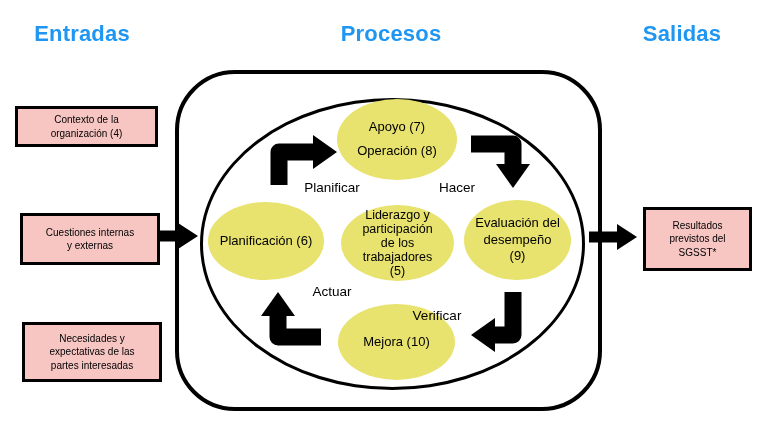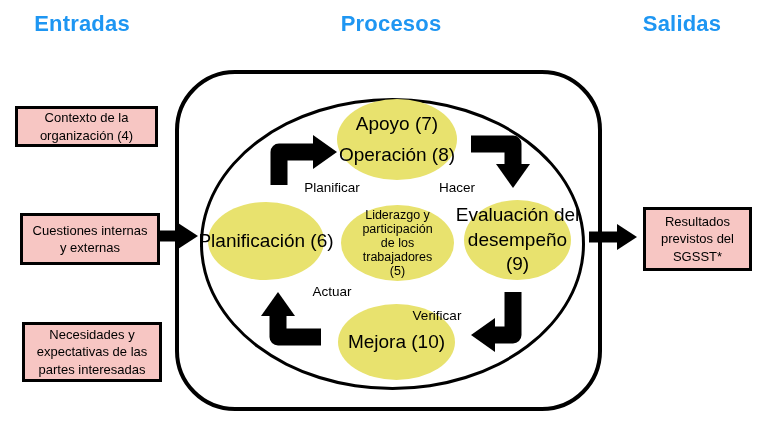--- a/index.html
+++ b/index.html
@@ -1,41 +1,41 @@
 <!DOCTYPE html>
 <html style="--header-blue: #1e96f2; --box-pink: #f7c6c3; --ellipse-yellow: #e8e26e; --line-black: #000000;"><head>
 <meta charset="utf-8">
 <style>
   html,body{margin:0;padding:0;background:#fff;}
   .stage{
     position:relative;width:768px;height:443px;background:#ffffff;
     font-family:"Liberation Sans",sans-serif;color:#000;overflow:hidden;
   }
   .hdr{
-    position:absolute;top:11px;width:120px;text-align:center;
+    position:absolute;top:21px;width:120px;text-align:center;
     font-size:22px;font-weight:700;color:var(--header-blue,#1e96f2);
     letter-spacing:0.2px;
   }
   .pbox{
     position:absolute;background:var(--box-pink,#f7c6c3);border:3px solid #000;
     box-sizing:border-box;display:flex;flex-direction:column;justify-content:center;
-    text-align:center;font-size:13px;line-height:1.33;z-index:4;
+    text-align:center;font-size:10px;line-height:1.33;z-index:4;
   }
   .rrect{
     position:absolute;left:175px;top:70px;width:427px;height:341px;
     border:4px solid #000;border-radius:60px;box-sizing:border-box;background:#fff;z-index:1;
   }
   .oval{
     position:absolute;left:200px;top:98px;width:385px;height:292px;
     border:3px solid #000;border-radius:50%;box-sizing:border-box;z-index:2;
   }
   .yel{
     position:absolute;background:var(--ellipse-yellow,#e8e26e);border-radius:50%;
     display:flex;flex-direction:column;align-items:center;justify-content:center;
-    text-align:center;font-size:19px;line-height:1.15;z-index:3;
+    text-align:center;font-size:13px;line-height:1.15;z-index:3;
   }
   .yel .ln{white-space:nowrap;}
   .cyc-label{
     position:absolute;width:90px;text-align:center;font-size:13.5px;z-index:3;
   }
   .arrows{position:absolute;left:0;top:0;z-index:5;pointer-events:none;}
   .arrows path{stroke:#000;fill:none;}
   .arrows .head{fill:#000;stroke:none;}
 </style>
 </head>

